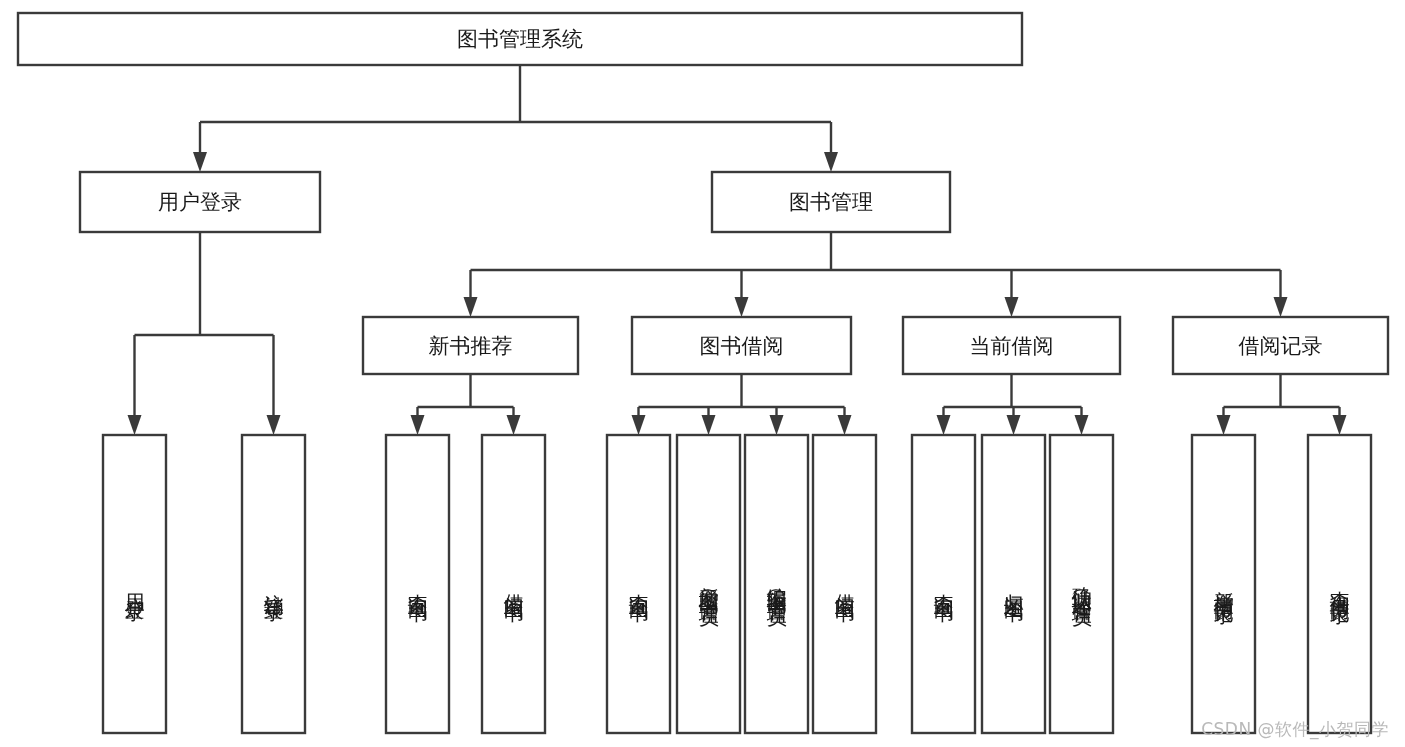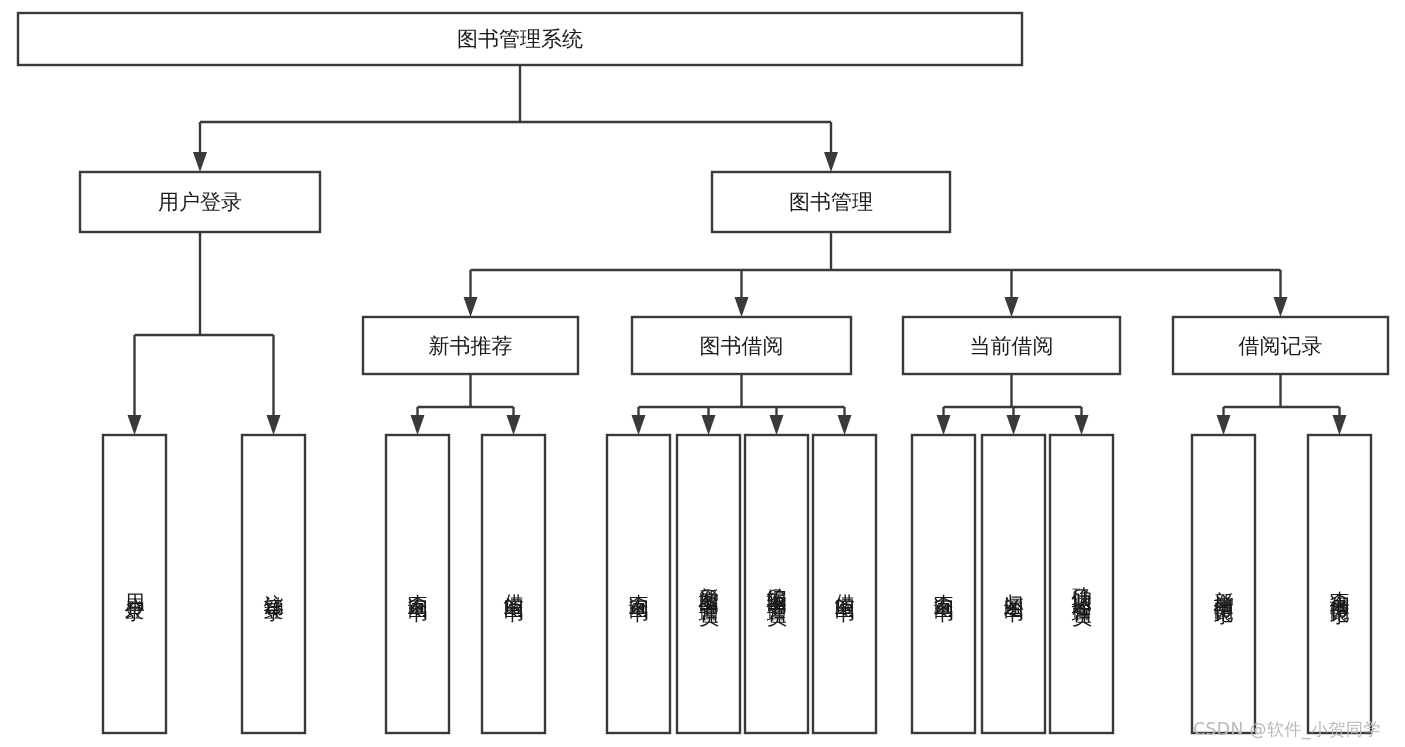--- a/index.html
+++ b/index.html
@@ -59,21 +59,21 @@
     color: #1a1a1a;
     letter-spacing: 3px;
     white-space: nowrap;
     display: flex;
     align-items: center;
     justify-content: center;
     pointer-events: none;
   }
   #watermark {
     position: absolute;
-    right: 24px;
+    right: 16px;
     bottom: 6px;
     font-family: "DejaVu Sans", "Liberation Sans", sans-serif;
     font-size: 17px;
     color: #b9b9b9;
     letter-spacing: 0.5px;
     white-space: nowrap;
   }
 </style>
 </head>
 <body>

